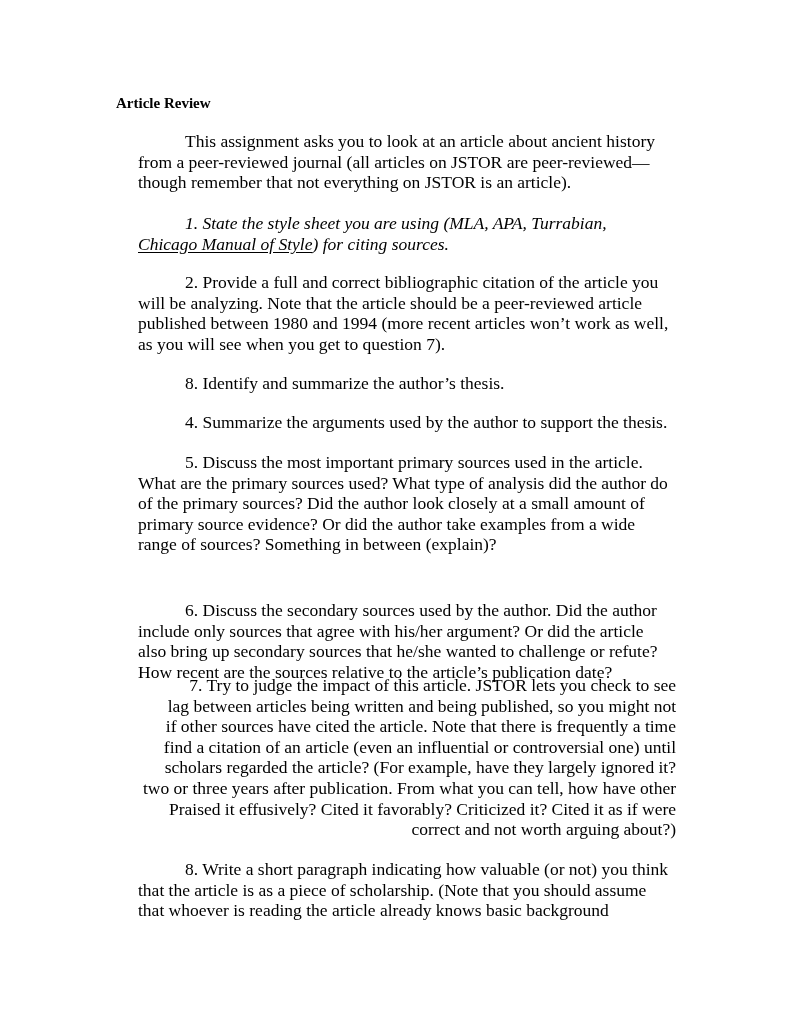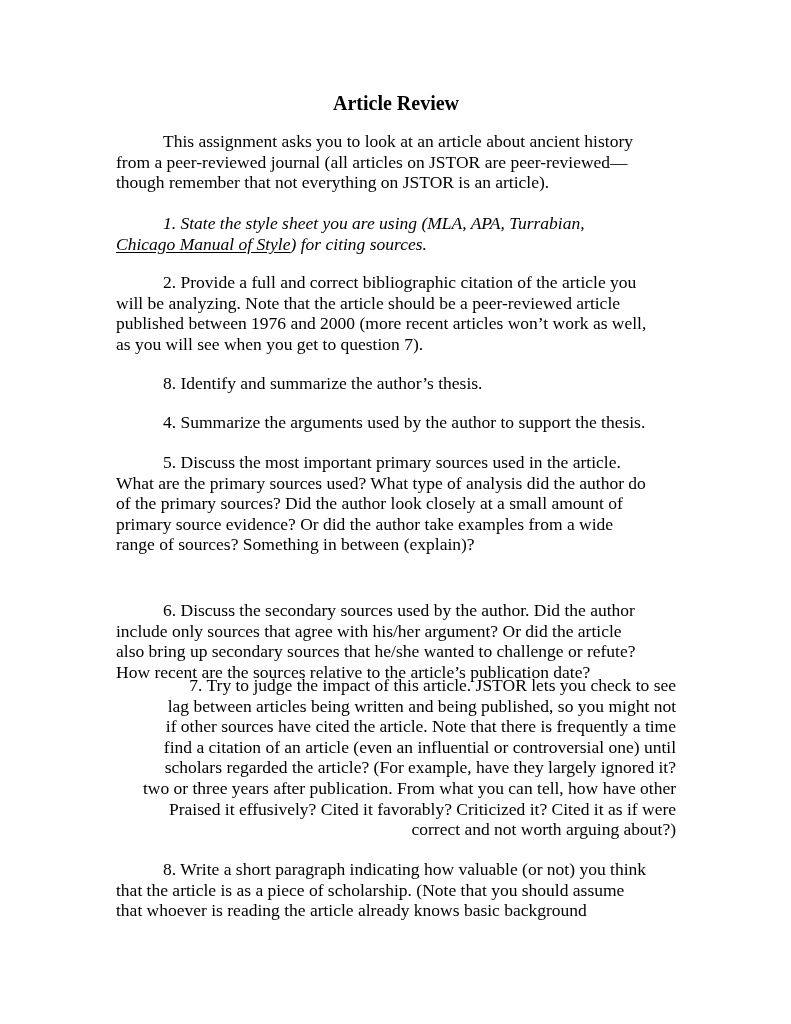--- a/index.html
+++ b/index.html
@@ -19,37 +19,37 @@
       position: absolute;
       left: 116px;
       top: 0;
       width: 560px;
     }
     .title {
       position: absolute;
       left: 0;
       top: 92px;
       width: 560px;
-      text-align: center;
       font-weight: bold;
-      font-size: 20px;
+      font-size: 15px;
       line-height: 22px;
       white-space: nowrap;
     }
     .para {
       position: absolute;
       left: 0;
       width: 560px;
       font-size: 17.5px;
       line-height: 20.6px;
     }
     .line {
       display: block;
       white-space: nowrap;
       height: 20.6px;
+      margin-left: 22px;
     }
     .indent {
       padding-left: 47px;
     }
     .u {
       text-decoration: underline;
       text-underline-offset: 2px;
     }
   </style>
 </head>
@@ -66,21 +66,21 @@
   </div>
 
   <div class="para" style="top:213px;font-style:italic;">
     <span class="line indent">1.  State the style sheet you are using (MLA, APA, Turrabian,</span>
     <span class="line"><span class="u">Chicago Manual of Style</span><span>) for citing sources.</span></span>
   </div>
 
   <div class="para" style="top:272px;">
     <span class="line indent">2.  Provide a full and correct bibliographic citation of the article you</span>
     <span class="line">will be analyzing.  Note that the article should be a peer-reviewed article</span>
-    <span class="line">published between 1976 and 2000 (more recent articles won’t work as well,</span>
+    <span class="line">published between 1980 and 1994 (more recent articles won’t work as well,</span>
     <span class="line">as you will see when you get to question 7).</span>
   </div>
 
   <div class="para" style="top:373px;">
     <span class="line indent">8.  Identify and summarize the author’s thesis.</span>
   </div>
 
   <div class="para" style="top:412px;">
     <span class="line indent">4.  Summarize the arguments used by the author to support the thesis.</span>
   </div>

